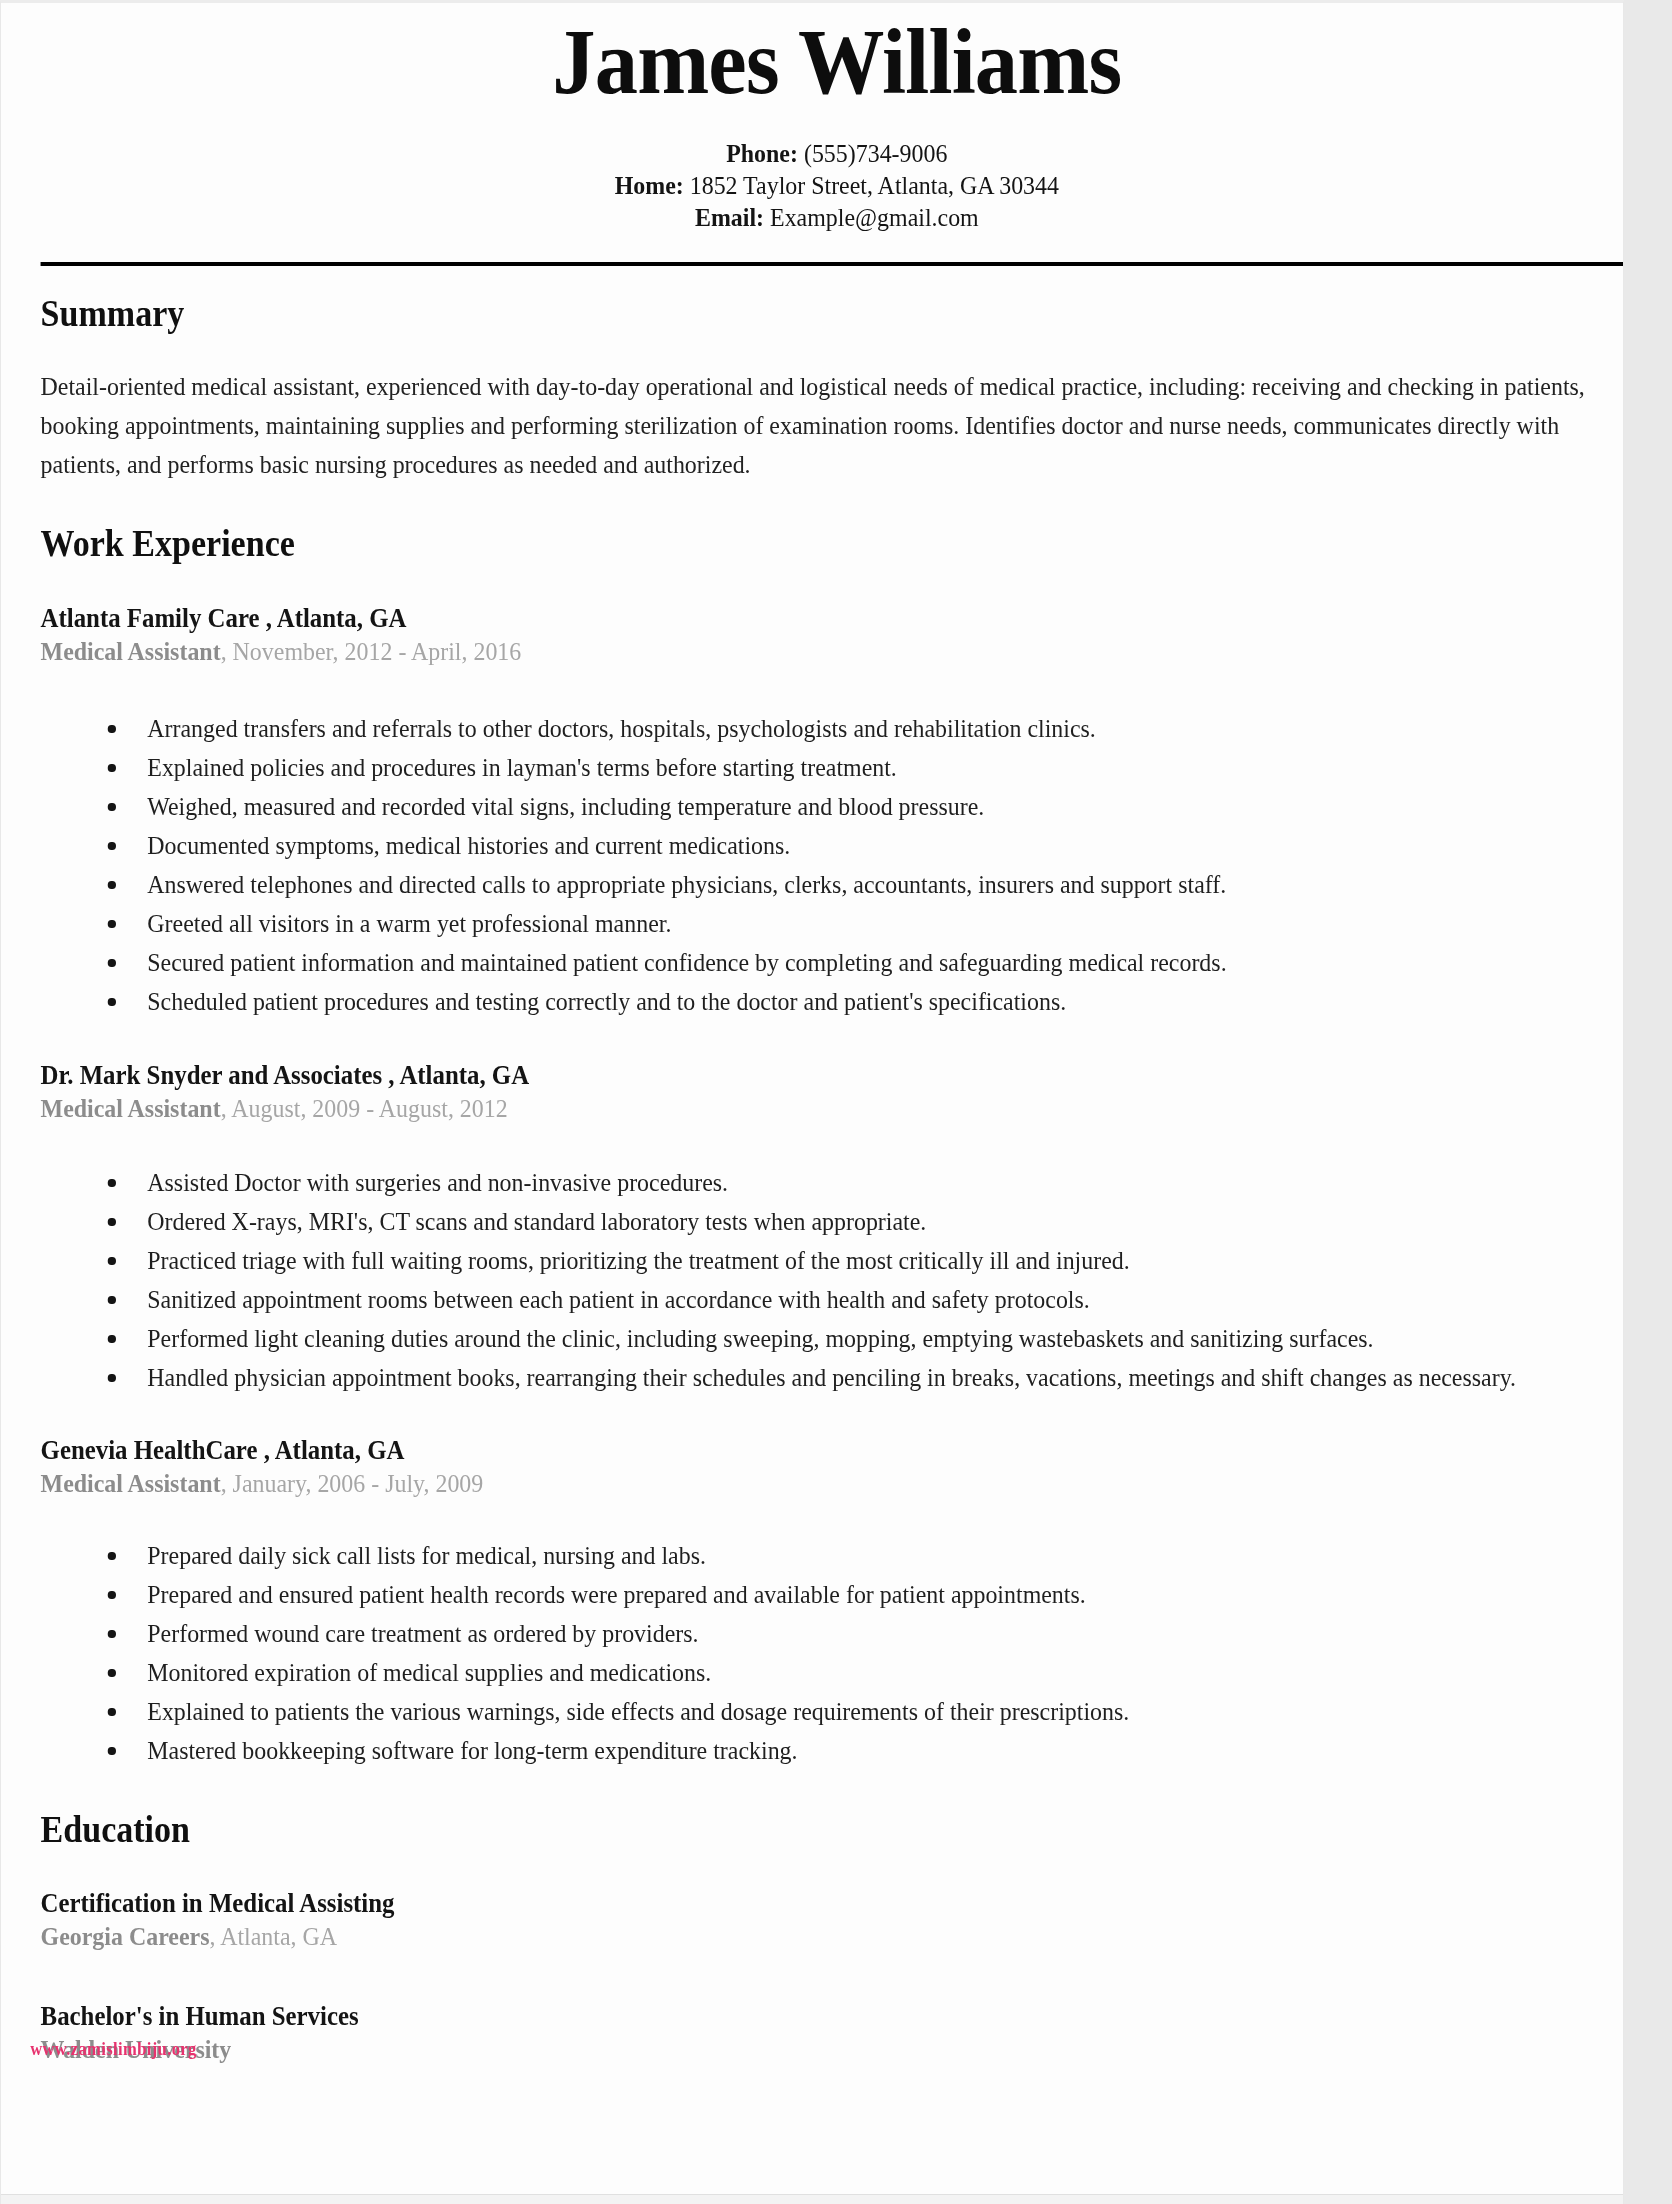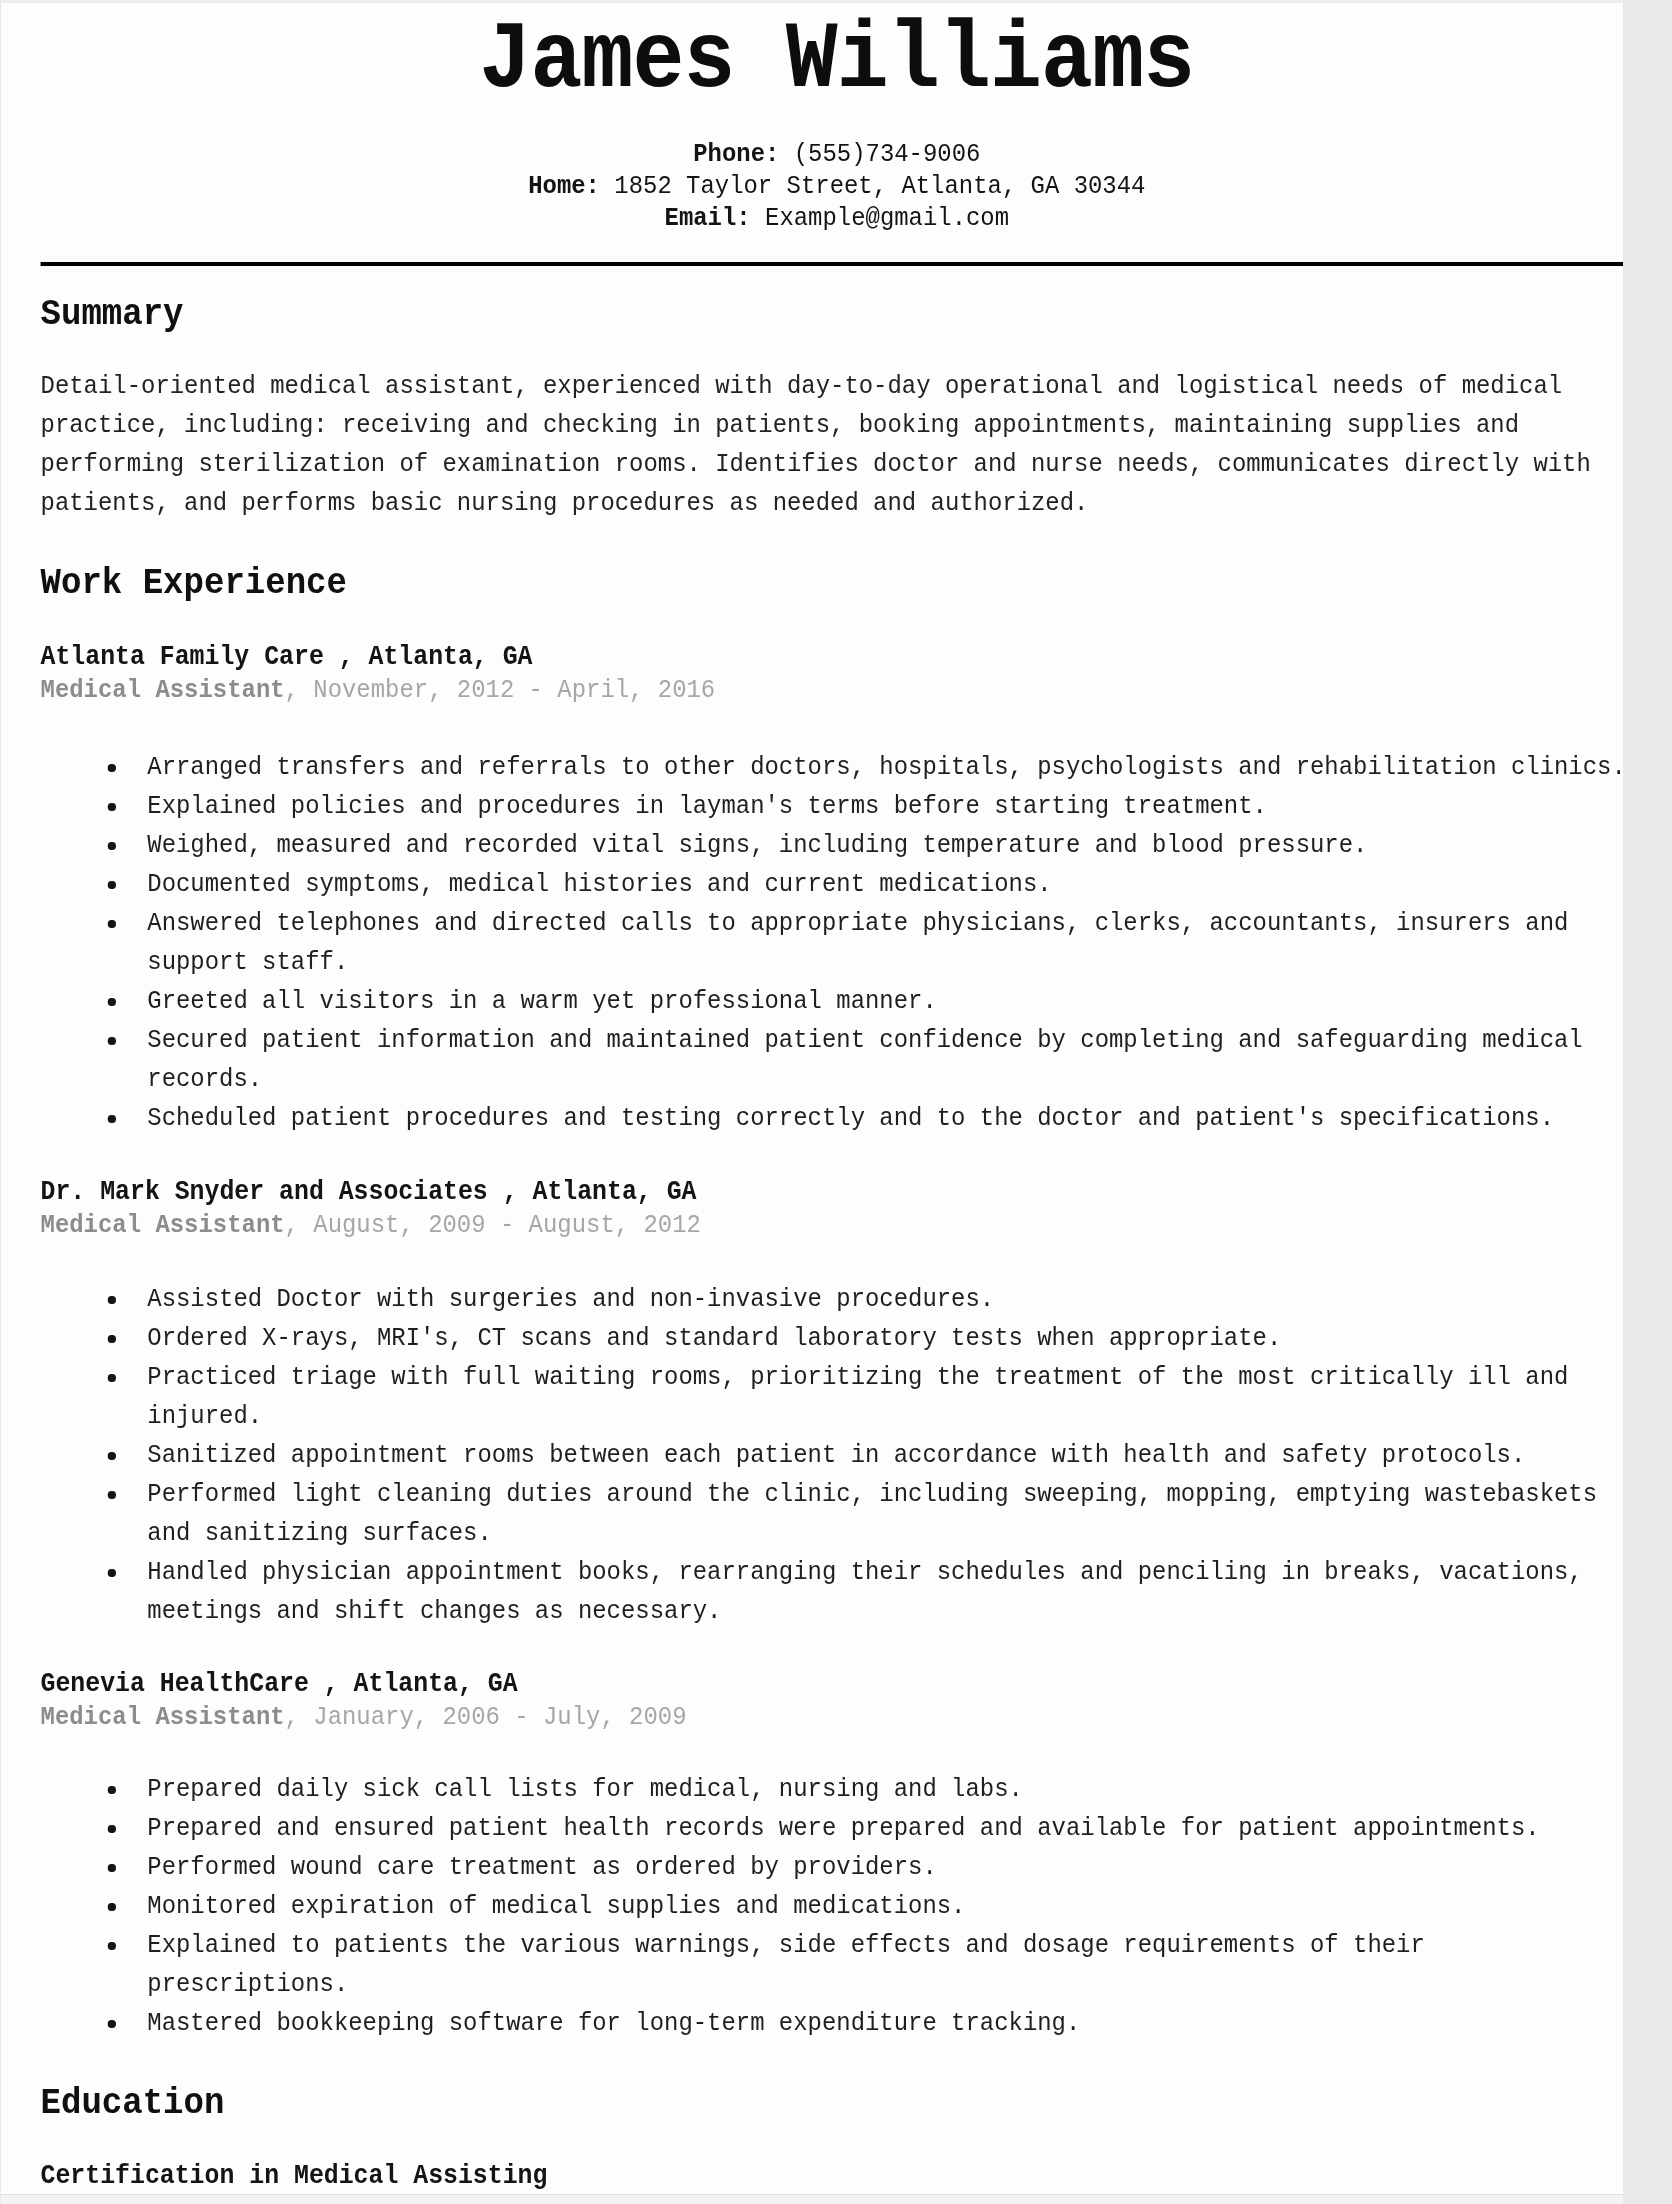--- a/index.html
+++ b/index.html
@@ -6,21 +6,21 @@
   .page {
     position: relative;
     width: 1624px;
     height: 2205px;
     background: #fdfdfd;
     overflow: hidden;
     box-sizing: border-box;
     border-top: 3.5px solid #ececec;
     border-left: 1.7px solid #e8e8e8;
     border-right: 1.7px solid #e8e8e8;
-    font-family: Liberation Mono, monospace;
+    font-family: Liberation Serif, serif;
     color: #1c1c1c;
   }
   
   .condense {
     width: 1817px;
     transform: scaleX(0.92);
     transform-origin: 0 0;
     box-sizing: border-box;
     padding: 12px 43px 0 43px;
   }

